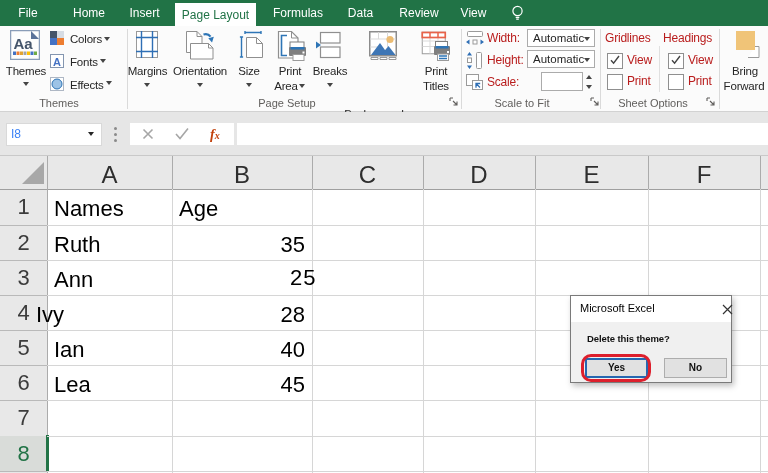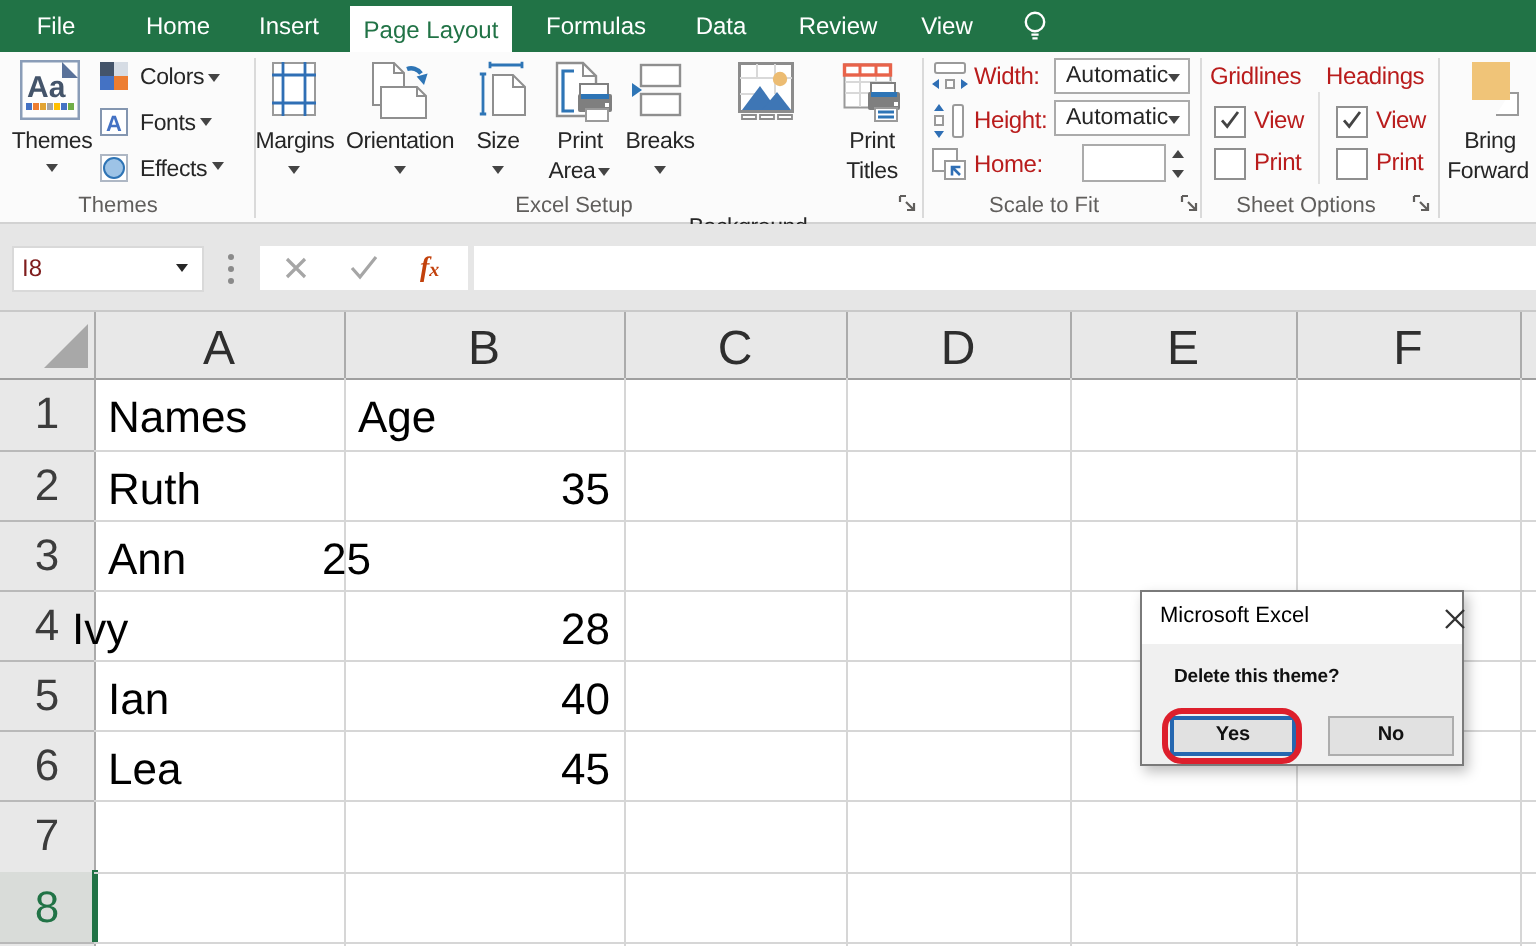--- a/index.html
+++ b/index.html
@@ -43,21 +43,21 @@
 
   <div class="abs" style="left:0;top:26px;width:768px;height:86px;background:#fbfbfb;"></div>
   <div class="abs" style="left:0;top:111px;width:768px;height:1px;background:#d2d2d2;"></div>
 
   <div class="vline" style="left:127px;"></div>
   <div class="vline" style="left:461px;"></div>
   <div class="vline" style="left:600px;"></div>
   <div class="vline" style="left:719px;"></div>
 
   <div class="glabel" style="left:19px;width:80px;">Themes</div>
-  <div class="glabel" style="left:247px;width:80px;">Excel Setup</div>
+  <div class="glabel" style="left:247px;width:80px;">Page Setup</div>
   <div class="glabel" style="left:482px;width:80px;">Scale to Fit</div>
   <div class="glabel" style="left:608px;width:90px;">Sheet Options</div>
 
   <svg class="abs" style="left:449px;top:97px;" width="10" height="10" viewBox="0 0 10 10">
       <path d="M1 1 h3 M1 1 v3 M4 4 l4 4 M8 4.5 v3.5 h-3.5" stroke="#605e5c" stroke-width="1.1" fill="none"></path>
     </svg>
   <svg class="abs" style="left:590px;top:97px;" width="10" height="10" viewBox="0 0 10 10">
       <path d="M1 1 h3 M1 1 v3 M4 4 l4 4 M8 4.5 v3.5 h-3.5" stroke="#605e5c" stroke-width="1.1" fill="none"></path>
     </svg>
   <svg class="abs" style="left:706px;top:97px;" width="10" height="10" viewBox="0 0 10 10">
@@ -186,21 +186,21 @@
     <rect x="10.5" y="0.5" width="5" height="16" rx="1" fill="#fff" stroke="#9a9a9a"></rect>
     <path d="M3.5 0 l2.5 3.5 h-5 z M3.5 17 l2.5 -3.5 h-5 z" fill="#2f6fb5"></path>
     <rect x="1.5" y="6" width="4" height="4.5" fill="#fff" stroke="#9a9a9a"></rect>
   </svg>
   <div class="sheetopt" style="left:487px;top:53px;">Height:</div>
   <svg class="abs" style="left:466px;top:74px;" width="17" height="16" viewBox="0 0 17 16">
     <rect x="0.5" y="0.5" width="12" height="11" fill="#fff" stroke="#9a9a9a"></rect>
     <rect x="6.5" y="6.5" width="10" height="9" fill="#fff" stroke="#9a9a9a"></rect>
     <path d="M14 13.5 l-4 -4 m0 4.2 v-4.2 h4.2" stroke="#2f6fb5" stroke-width="1.3" fill="none"></path>
   </svg>
-  <div class="sheetopt" style="left:487px;top:75px;">Home:</div>
+  <div class="sheetopt" style="left:487px;top:75px;">Scale:</div>
 
   <div class="abs" style="left:527px;top:29px;width:68px;height:18px;background:#fff;border:1px solid #ababab;box-sizing:border-box;"></div>
   <div class="abs" style="left:533px;top:32px;font-size:11.5px;color:#262626;">Automatic</div>
   <div class="dArr" style="left:584px;top:37px;"></div>
   <div class="abs" style="left:527px;top:50px;width:68px;height:18px;background:#fff;border:1px solid #ababab;box-sizing:border-box;"></div>
   <div class="abs" style="left:533px;top:53px;font-size:11.5px;color:#262626;">Automatic</div>
   <div class="dArr" style="left:584px;top:58px;"></div>
   <div class="abs" style="left:541px;top:72px;width:42px;height:19px;background:#fff;border:1px solid #ababab;box-sizing:border-box;"></div>
   <div class="abs" style="left:549px;top:77px;font-size:11.5px;color:#262626;margin-top:36px;">100%</div>
   <div class="abs" style="left:586px;top:75px;width:0;height:0;border-left:3.5px solid transparent;border-right:3.5px solid transparent;border-bottom:4.5px solid #444;"></div>
@@ -226,21 +226,21 @@
 
   <svg class="abs" style="left:736px;top:31px;" width="30" height="27" viewBox="0 0 30 27">
     <path d="M12 26.5 h11 v-11 h-4" fill="#fff" stroke="#9a9a9a" stroke-width="1"></path>
     <rect x="0" y="0" width="19" height="19" fill="#f0c478"></rect>
   </svg>
   <div class="biglbl" style="left:722px;top:64px;width:46px;">Bring</div>
   <div class="biglbl" style="left:714px;top:79px;width:60px;">Forward</div>
 
   <div class="abs" style="left:0;top:112px;width:768px;height:43px;background:#e6e6e6;"></div>
   <div class="abs" style="left:6px;top:123px;width:96px;height:23px;background:#fff;border:1px solid #d9d9d9;box-sizing:border-box;"></div>
-  <div class="abs" style="left:11px;top:123px;height:22px;line-height:23px;font-size:12px;color:#7f1d1d;">I8</div>
+  <div class="abs" style="left:11px;top:123px;height:22px;line-height:23px;font-size:12px;color:#3b82f6;">I8</div>
   <div class="dArr" style="left:88px;top:132px;border-top-color:#262626;"></div>
   <div class="abs" style="left:114px;top:127px;width:3px;height:3px;background:#8a8a8a;border-radius:50%;"></div>
   <div class="abs" style="left:114px;top:133px;width:3px;height:3px;background:#8a8a8a;border-radius:50%;"></div>
   <div class="abs" style="left:114px;top:139px;width:3px;height:3px;background:#8a8a8a;border-radius:50%;"></div>
   <div class="abs" style="left:130px;top:123px;width:104px;height:22px;background:#fff;"></div>
   <svg class="abs" style="left:142px;top:128px;" width="12" height="12" viewBox="0 0 12 12">
       <path d="M1.5 1.5 L10.5 10.5 M10.5 1.5 L1.5 10.5" stroke="#a6a6a6" stroke-width="1.6"></path>
     </svg>
   <svg class="abs" style="left:175px;top:128px;" width="14" height="12" viewBox="0 0 14 12">
       <path d="M1 6 l4 4.5 L13 0.5" stroke="#a6a6a6" stroke-width="1.6" fill="none"></path>
@@ -311,21 +311,21 @@
   <div class="hgrid" style="left:47px;top:365px;width:721px;"></div>
   <div class="hgrid" style="left:47px;top:400px;width:721px;"></div>
   <div class="hgrid" style="left:47px;top:436px;width:721px;"></div>
   <div class="hgrid" style="left:47px;top:471px;width:721px;"></div>
 
   <div class="celltxt" style="left:54px;top:189px;height:36px;line-height:40px;">Names</div>
   <div class="celltxt" style="left:179px;top:189px;height:36px;line-height:40px;">Age</div>
   <div class="celltxt" style="left:54px;top:225px;height:35px;line-height:39px;">Ruth</div>
   <div class="celltxt" style="left:172px;top:225px;width:133px;height:35px;line-height:39px;text-align:right;">35</div>
   <div class="celltxt" style="left:54px;top:260px;height:35px;line-height:39px;">Ann</div>
-  <div class="celltxt" style="left:161px;top:260px;width:133px;height:35px;line-height:39px;text-align:left;">25</div>
+  <div class="celltxt" style="left:183px;top:260px;width:133px;height:35px;line-height:39px;text-align:right;font-family:Liberation Mono, monospace;">25</div>
   <div class="celltxt" style="left:36px;top:295px;height:35px;line-height:39px;">Ivy</div>
   <div class="celltxt" style="left:172px;top:295px;width:133px;height:35px;line-height:39px;text-align:right;">28</div>
   <div class="celltxt" style="left:54px;top:330px;height:35px;line-height:39px;">Ian</div>
   <div class="celltxt" style="left:172px;top:330px;width:133px;height:35px;line-height:39px;text-align:right;">40</div>
   <div class="celltxt" style="left:54px;top:365px;height:35px;line-height:39px;">Lea</div>
   <div class="celltxt" style="left:172px;top:365px;width:133px;height:35px;line-height:39px;text-align:right;">45</div>
 
   <div class="abs" style="left:570px;top:295px;width:162px;height:88px;background:#f0f0f0;border:1px solid #7a7a7a;box-sizing:border-box;box-shadow:2px 3px 6px rgba(0,0,0,0.25);"></div>
   <div class="abs" style="left:571px;top:296px;width:160px;height:26px;background:#ffffff;"></div>
   <div class="abs" style="left:580px;top:296px;height:26px;line-height:25px;font-size:11px;color:#000;">Microsoft Excel</div>

